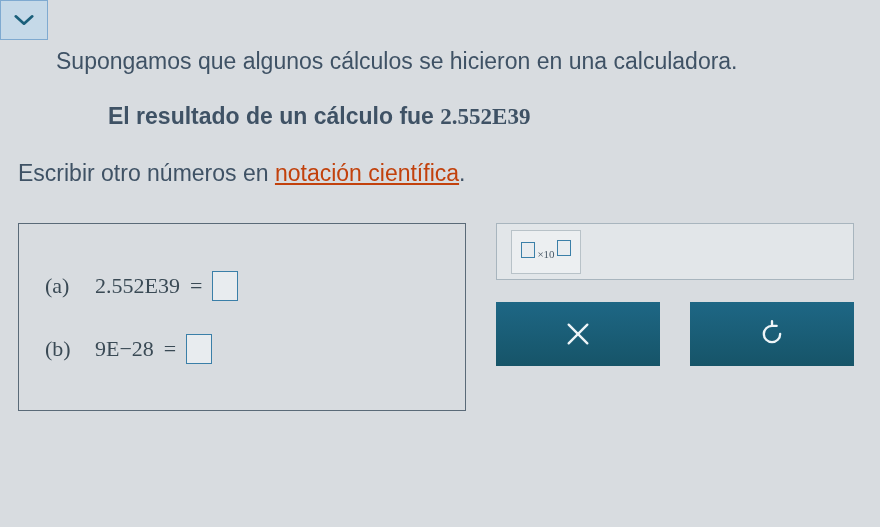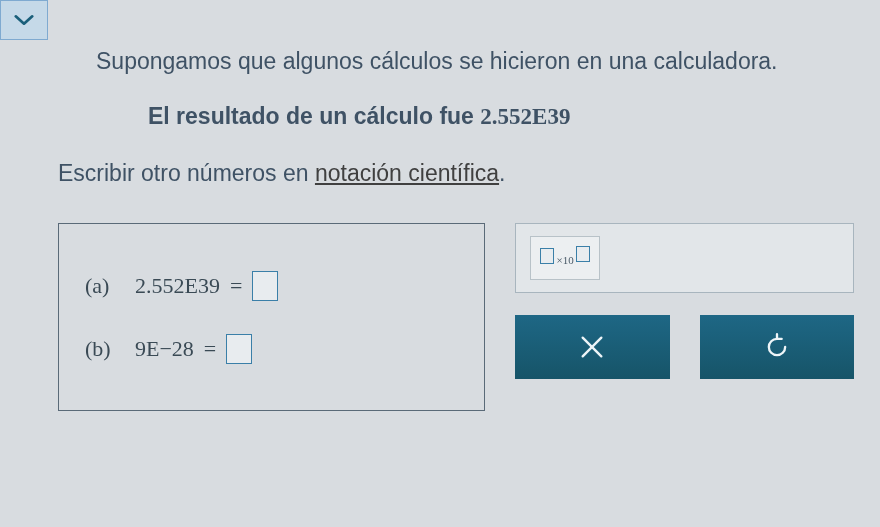--- a/index.html
+++ b/index.html
@@ -27,21 +27,20 @@
       align-items: center;
       justify-content: center;
       cursor: pointer;
     }
     .collapse-toggle svg {
       width: 22px;
       height: 14px;
     }
     .content {
       padding: 48px 26px 18px 18px;
-      margin-left: 40px;
     }
     .intro {
       font-size: 23px;
       color: #3f5265;
       margin-bottom: 28px;
       margin-left: 38px;
     }
     .results {
       margin-left: 90px;
       margin-bottom: 30px;
@@ -55,21 +54,21 @@
     .result-value {
       font-family: "Times New Roman", serif;
     }
     .instruction {
       font-size: 23px;
       color: #3f5265;
       margin-bottom: 36px;
       margin-left: 0;
     }
     .instruction .link {
-      color: #404040;
+      color: #c2410c;
       text-decoration: underline;
       cursor: pointer;
     }
     .bottom-row {
       display: flex;
       gap: 30px;
       align-items: flex-start;
     }
     .answer-panel {
       border: 1px solid #5a6a78;
@@ -110,21 +109,21 @@
       border: 1px solid #3a7fa8;
       background: #e8ecef;
       vertical-align: middle;
     }
     .tool-panel {
       width: 358px;
     }
     .palette {
       border: 1px solid #a8b5be;
       background: #e2e6e9;
-      height: 70px;
+      height: 57px;
       padding: 14px;
       display: flex;
       align-items: center;
     }
     .palette-btn {
       width: 70px;
       height: 44px;
       background: #eceff1;
       border: 1px solid #b8c2c8;
       display: flex;

